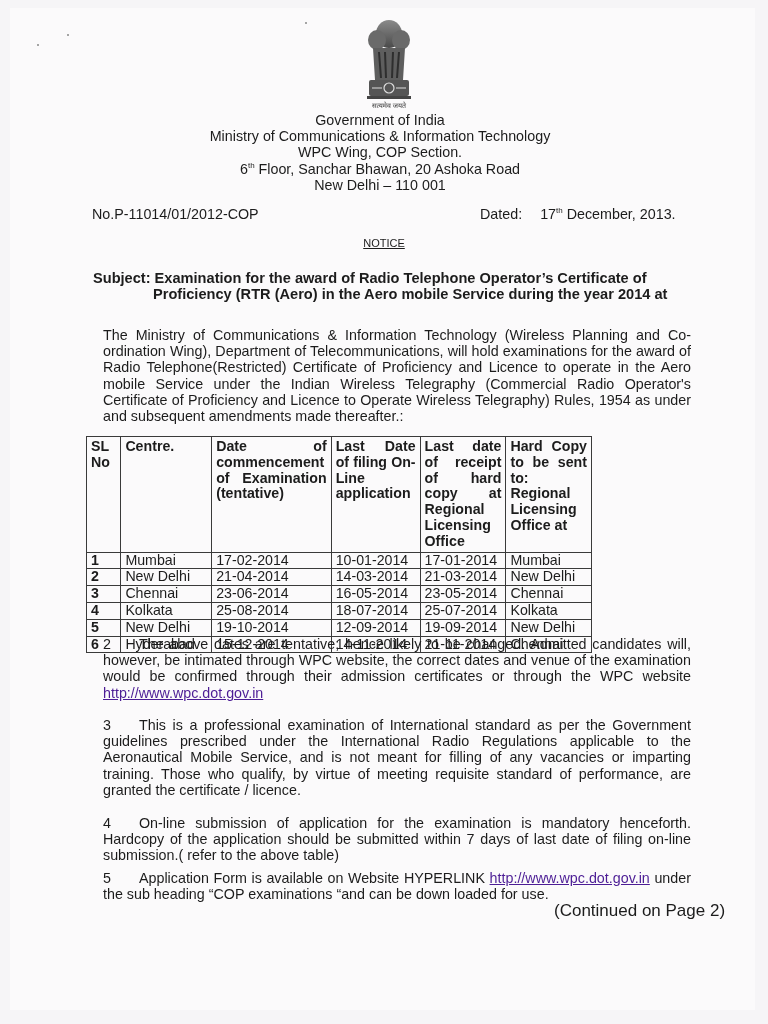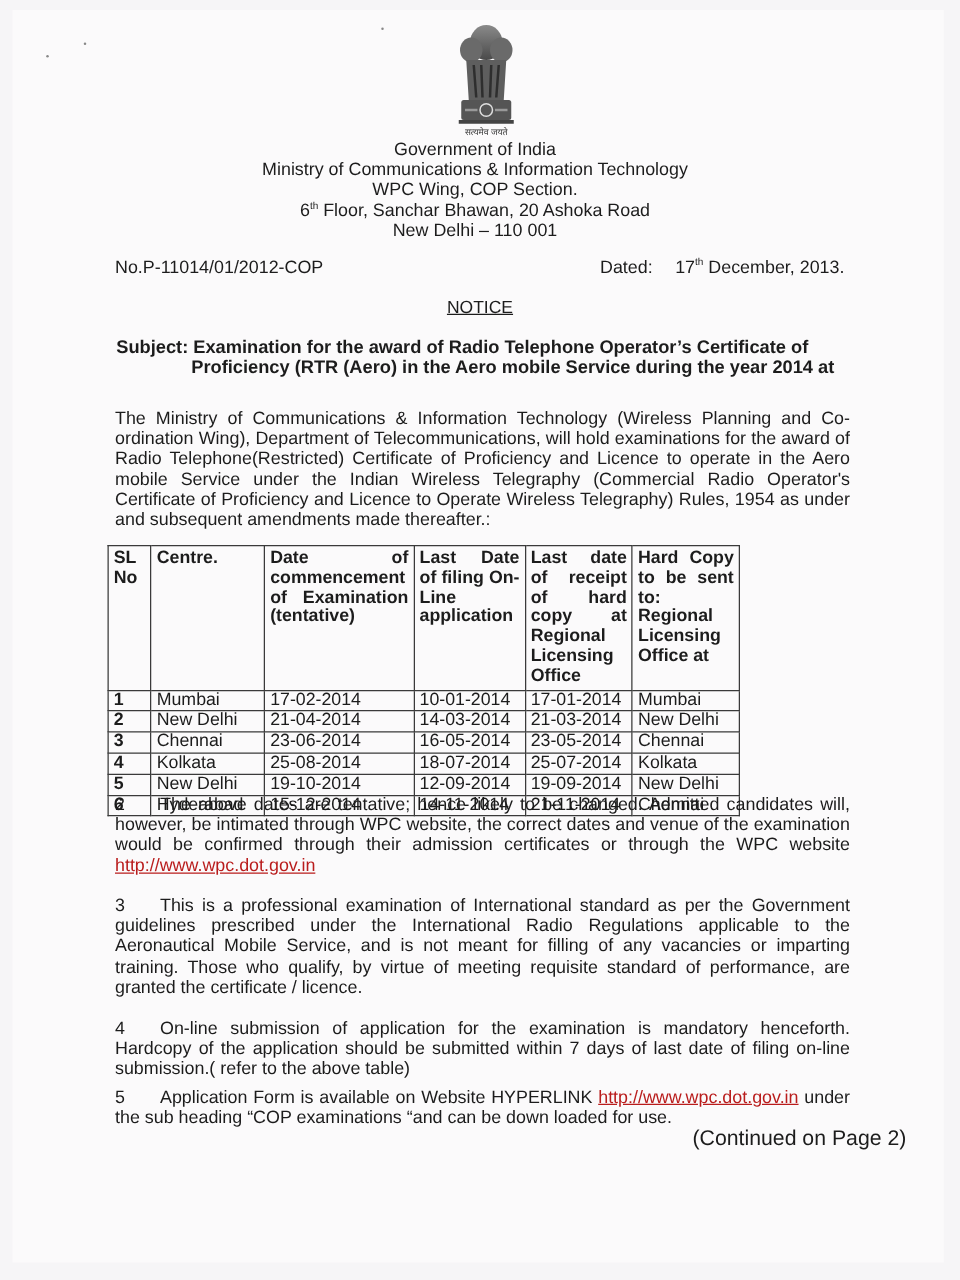--- a/index.html
+++ b/index.html
@@ -25,35 +25,35 @@
     position: absolute; left: 180px; top: 112px; width: 400px;
     text-align: center; font-size: 14.3px; line-height: 16.2px;
   }
   .letterhead sup { font-size: 8px; line-height: 0; }
   .refno { position: absolute; left: 92px; top: 206px; font-size: 14.3px; }
   .dated { position: absolute; left: 480px; top: 206px; font-size: 14.3px; }
   .dated sup { font-size: 8px; line-height: 0; }
   .dated .lbl { margin-right: 18px; }
   .notice-title {
     position: absolute; left: 0; width: 768px; top: 237px;
-    text-align: center; font-size: 14px; text-decoration: underline;
+    text-align: center; font-size: 11px; text-decoration: underline;
   }
   .subject {
     position: absolute; left: 93px; top: 270px; width: 600px;
     font-weight: bold; font-size: 14.6px; line-height: 16.3px;
     font-family: "Liberation Sans", sans-serif;
   }
   .subject .l2 { padding-left: 60px; }
   .subject .l3 { padding-left: 57px; }
   .para {
-    position: absolute; left: 92px; width: 588px;
+    position: absolute; left: 103px; width: 588px;
     font-size: 14.3px; line-height: 16.2px; text-align: justify;
   }
   .para .num { display: inline-block; width: 36px; }
-  .para a { color: #b91c1c; text-decoration: underline; }
+  .para a { color: #4c1d95; text-decoration: underline; }
   table.sched {
     position: absolute; left: 86px; top: 436px; width: 506px;
     border-collapse: collapse; font-size: 14.2px; line-height: 15.8px;
   }
   table.sched th, table.sched td {
     border: 1px solid #3a3a3a; padding: 0 4px; vertical-align: top;
   }
   table.sched th { font-weight: bold; text-align: left; padding-top: 2px; padding-bottom: 2px; }
   table.sched th.just { text-align: justify; text-align-last: left; }
   table.sched td { height: 15px; }

